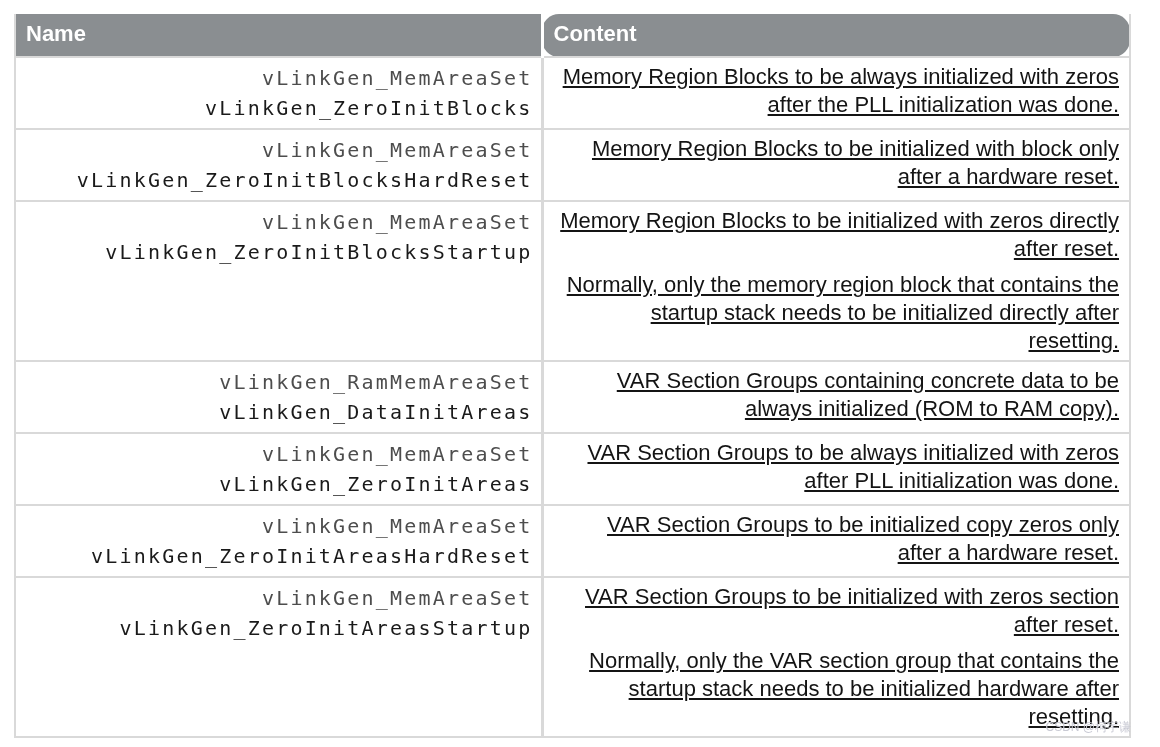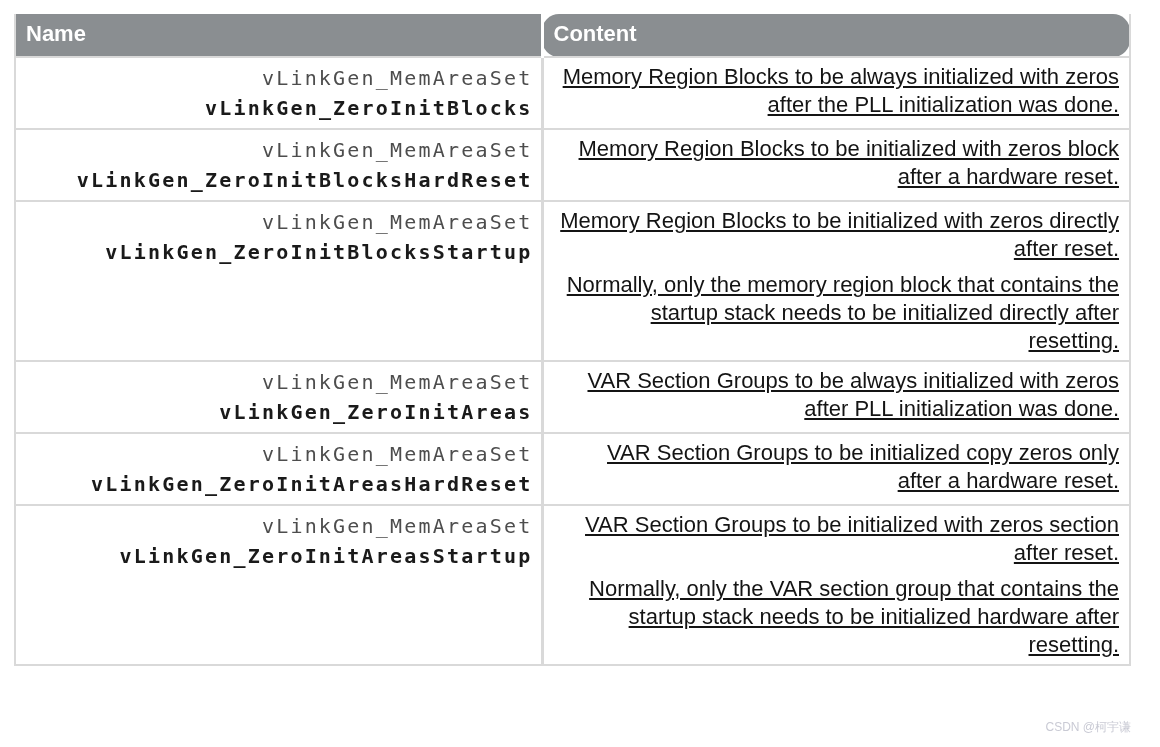--- a/index.html
+++ b/index.html
@@ -67,21 +67,21 @@
     font-size: 20px;
     letter-spacing: 2.2px;
     white-space: nowrap;
   }
   .name-type {
     color: var(--name-type);
     line-height: 30px;
   }
   .name-symbol {
     color: var(--name-symbol);
-    font-weight: bold;
+    font-weight: normal;
     line-height: 30px;
     padding-left: 27px;
   }
 
   td.content-cell {
     padding: 5px 10px 5px 14px;
     color: var(--content-text);
     font-size: 22px;
     line-height: 28px;
   }
@@ -122,31 +122,40 @@
         <td class="content-cell">
           <p>Memory Region Blocks to be always initialized with zeros after the PLL initialization was done.</p>
         </td>
       </tr>
       <tr>
         <td class="name-cell">
           <div class="name-type">vLinkGen_MemAreaSet</div>
           <div class="name-symbol">vLinkGen_ZeroInitBlocksHardReset</div>
         </td>
         <td class="content-cell">
-          <p>Memory Region Blocks to be initialized with zeros block after a hardware reset.</p>
+          <p>Memory Region Blocks to be initialized with block only after a hardware reset.</p>
         </td>
       </tr>
       <tr>
         <td class="name-cell">
           <div class="name-type">vLinkGen_MemAreaSet</div>
           <div class="name-symbol">vLinkGen_ZeroInitBlocksStartup</div>
         </td>
         <td class="content-cell">
           <p>Memory Region Blocks to be initialized with zeros directly after reset.</p>
           <p>Normally, only the memory region block that contains the startup stack needs to be initialized directly after resetting.</p>
+        </td>
+      </tr>
+      <tr>
+        <td class="name-cell">
+          <div class="name-type">vLinkGen_RamMemAreaSet</div>
+          <div class="name-symbol">vLinkGen_DataInitAreas</div>
+        </td>
+        <td class="content-cell">
+          <p>VAR Section Groups containing concrete data to be always initialized (ROM to RAM copy).</p>
         </td>
       </tr>
       <tr>
         <td class="name-cell">
           <div class="name-type">vLinkGen_MemAreaSet</div>
           <div class="name-symbol">vLinkGen_ZeroInitAreas</div>
         </td>
         <td class="content-cell">
           <p>VAR Section Groups to be always initialized with zeros after PLL initialization was done.</p>
         </td>

